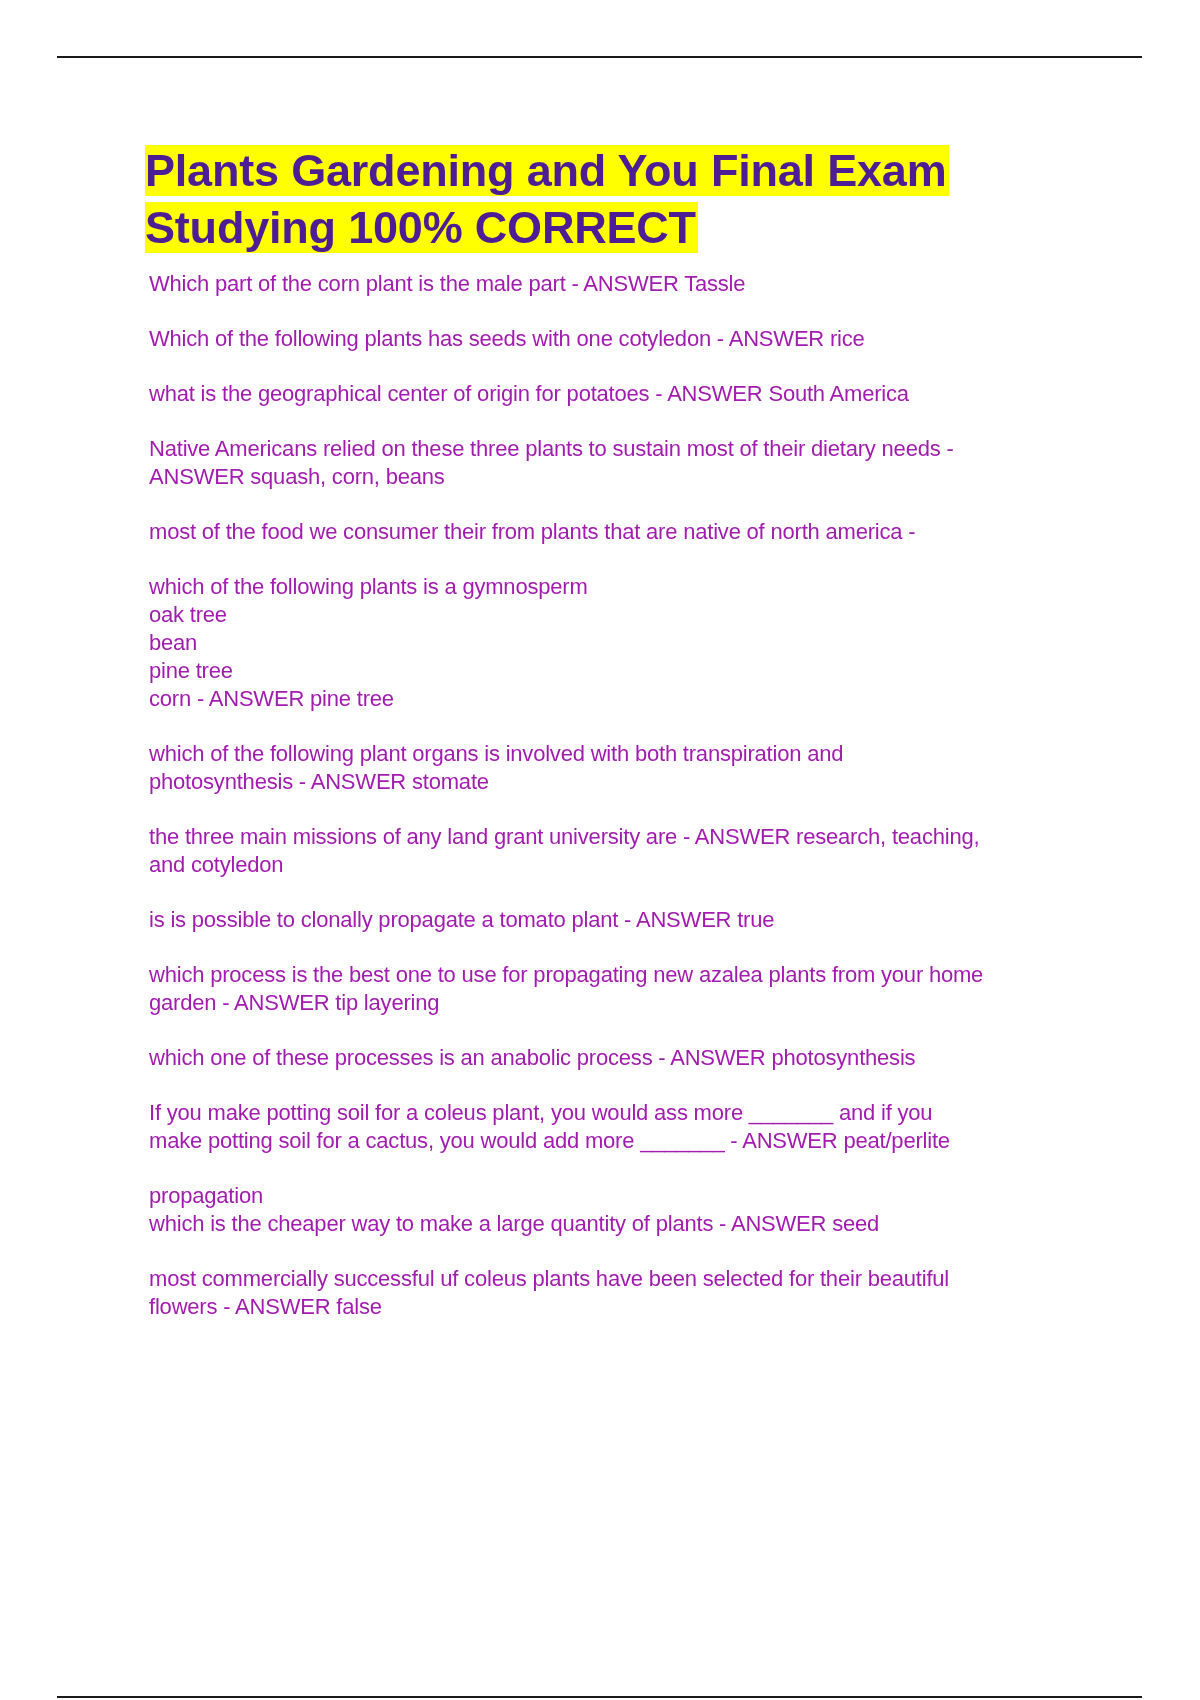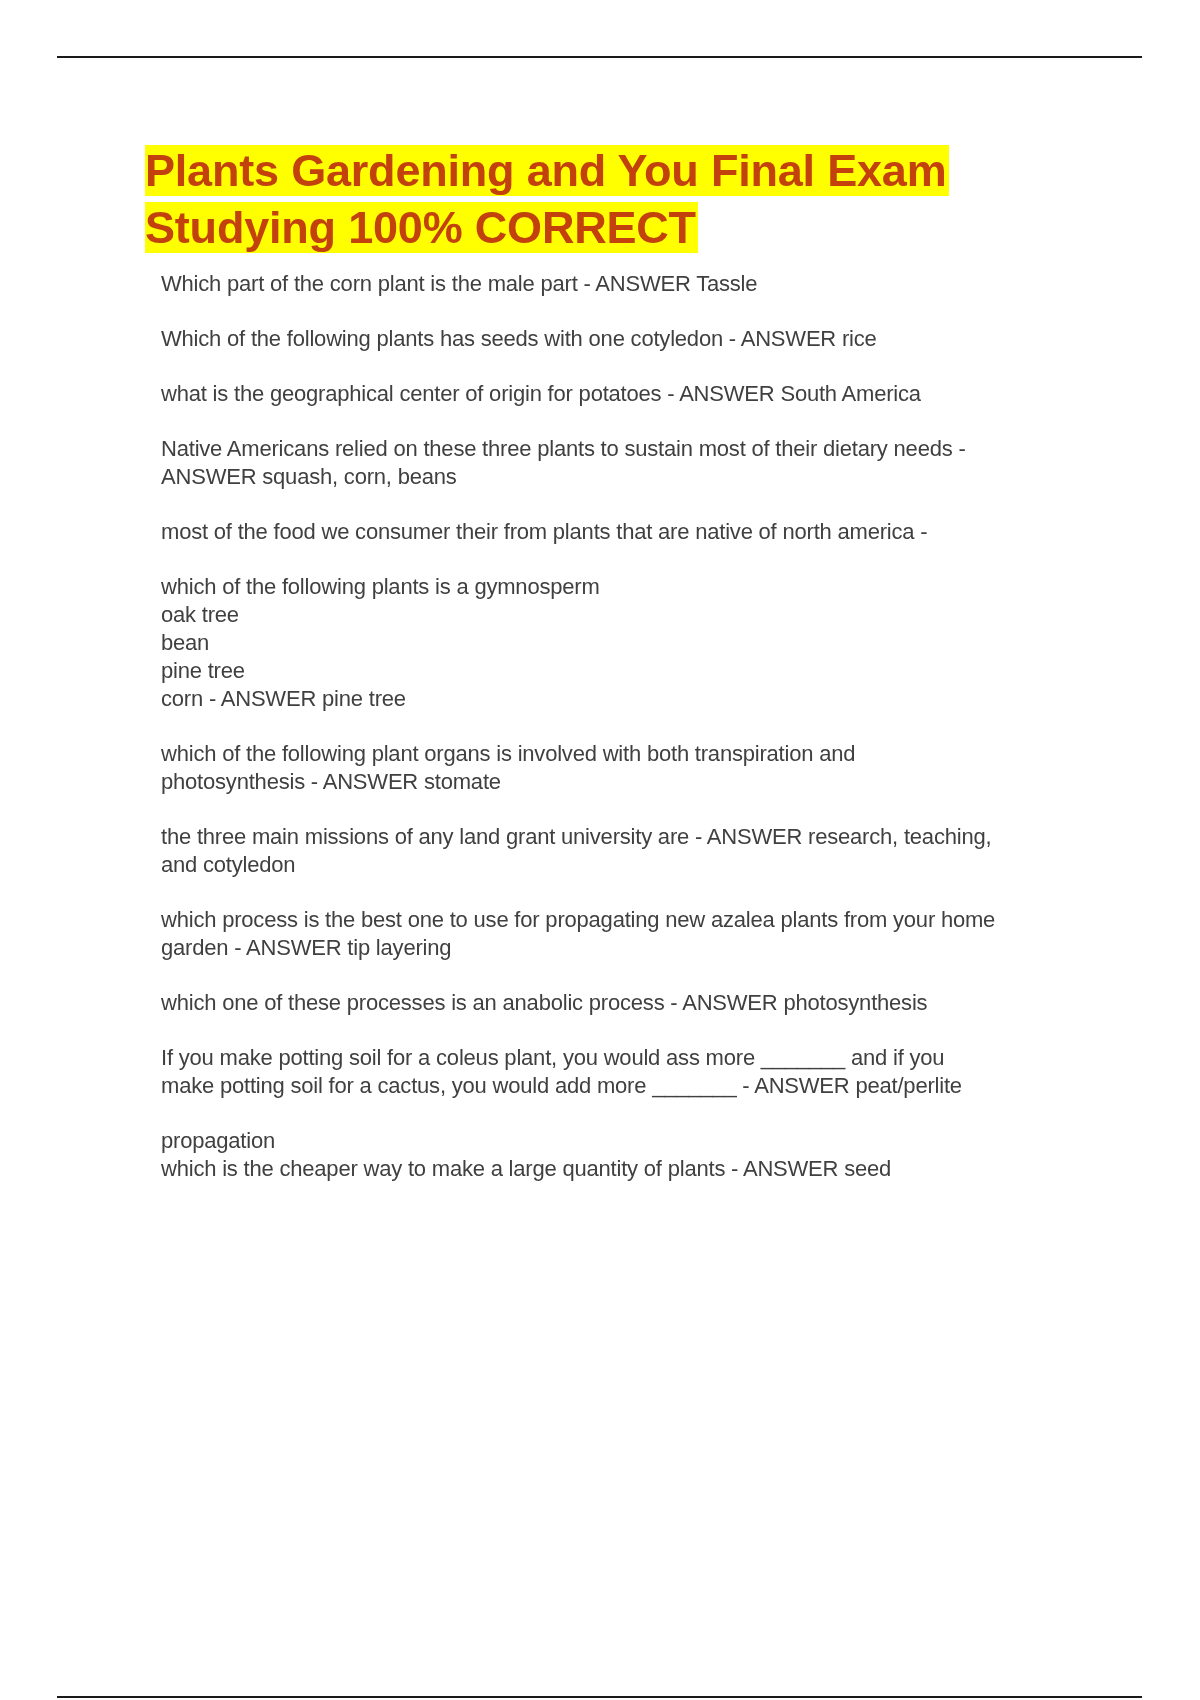--- a/index.html
+++ b/index.html
@@ -29,39 +29,39 @@
     left: 145px;
     top: 142px;
     width: 940px;
   }
   .title {
     margin: 0;
     font-family: "Liberation Sans", sans-serif;
     font-weight: bold;
     font-size: 45px;
     line-height: 57px;
-    color: #c2410c;
+    color: #4c1d95;
     letter-spacing: -0.2px;
   }
   .title .hl {
     background: #ffff00;
     box-decoration-break: clone;
     -webkit-box-decoration-break: clone;
     padding: 0 2px 0 0;
   }
   .qa-list {
     margin: 14px 0 0 0;
     padding: 0;
     list-style: none;
   }
   .qa-item {
-    margin: 0 0 27px 16px;
+    margin: 0 0 27px 4px;
     font-size: 22px;
     line-height: 28px;
-    color: #404040;
+    color: #a21caf;
     letter-spacing: -0.2px;
   }
   .qa-item .line {
     display: block;
   }
 </style>
 </head>
 <body>
 
 <div class="rule top"></div>
@@ -98,30 +98,37 @@
       </li>
       <li class="qa-item">
         <span class="line">which of the following plant organs is involved with both transpiration and</span>
         <span class="line">photosynthesis - ANSWER stomate</span>
       </li>
       <li class="qa-item">
         <span class="line">the three main missions of any land grant university are - ANSWER research, teaching,</span>
         <span class="line">and cotyledon</span>
       </li>
       <li class="qa-item">
+        <span class="line">is is possible to clonally propagate a tomato plant - ANSWER true</span>
+      </li>
+      <li class="qa-item">
         <span class="line">which process is the best one to use for propagating new azalea plants from your home</span>
         <span class="line">garden - ANSWER tip layering</span>
       </li>
       <li class="qa-item">
         <span class="line">which one of these processes is an anabolic process - ANSWER photosynthesis</span>
       </li>
       <li class="qa-item">
         <span class="line">If you make potting soil for a coleus plant, you would ass more _______ and if you</span>
         <span class="line">make potting soil for a cactus, you would add more _______ - ANSWER peat/perlite</span>
       </li>
       <li class="qa-item">
         <span class="line">propagation</span>
         <span class="line">which is the cheaper way to make a large quantity of plants - ANSWER seed</span>
       </li>
+      <li class="qa-item">
+        <span class="line">most commercially successful uf coleus plants have been selected for their beautiful</span>
+        <span class="line">flowers - ANSWER false</span>
+      </li>
     </ul>
 </div>
 
 <div class="rule bottom"></div>
 
 </body></html>

